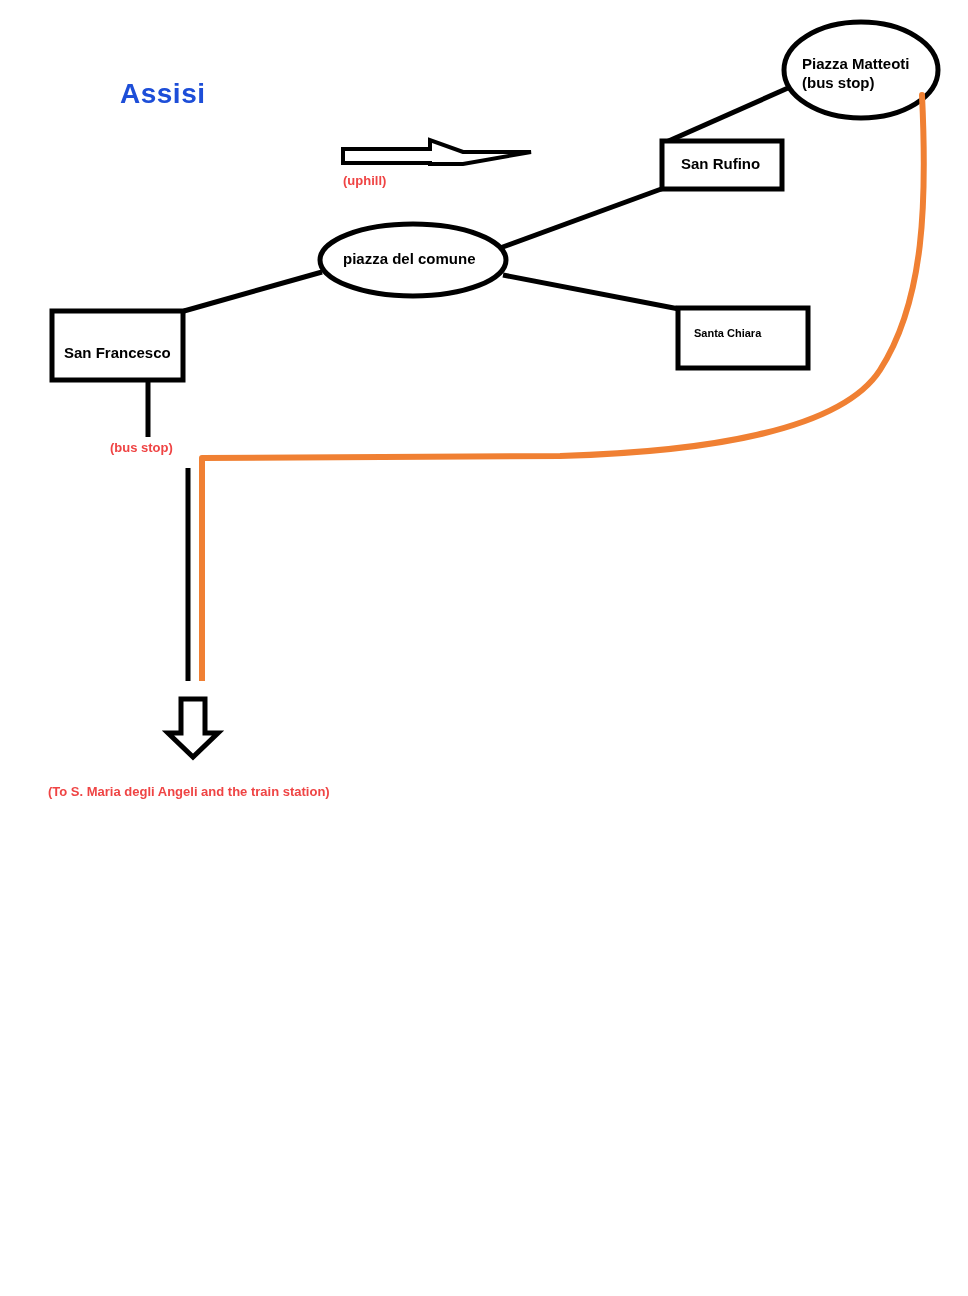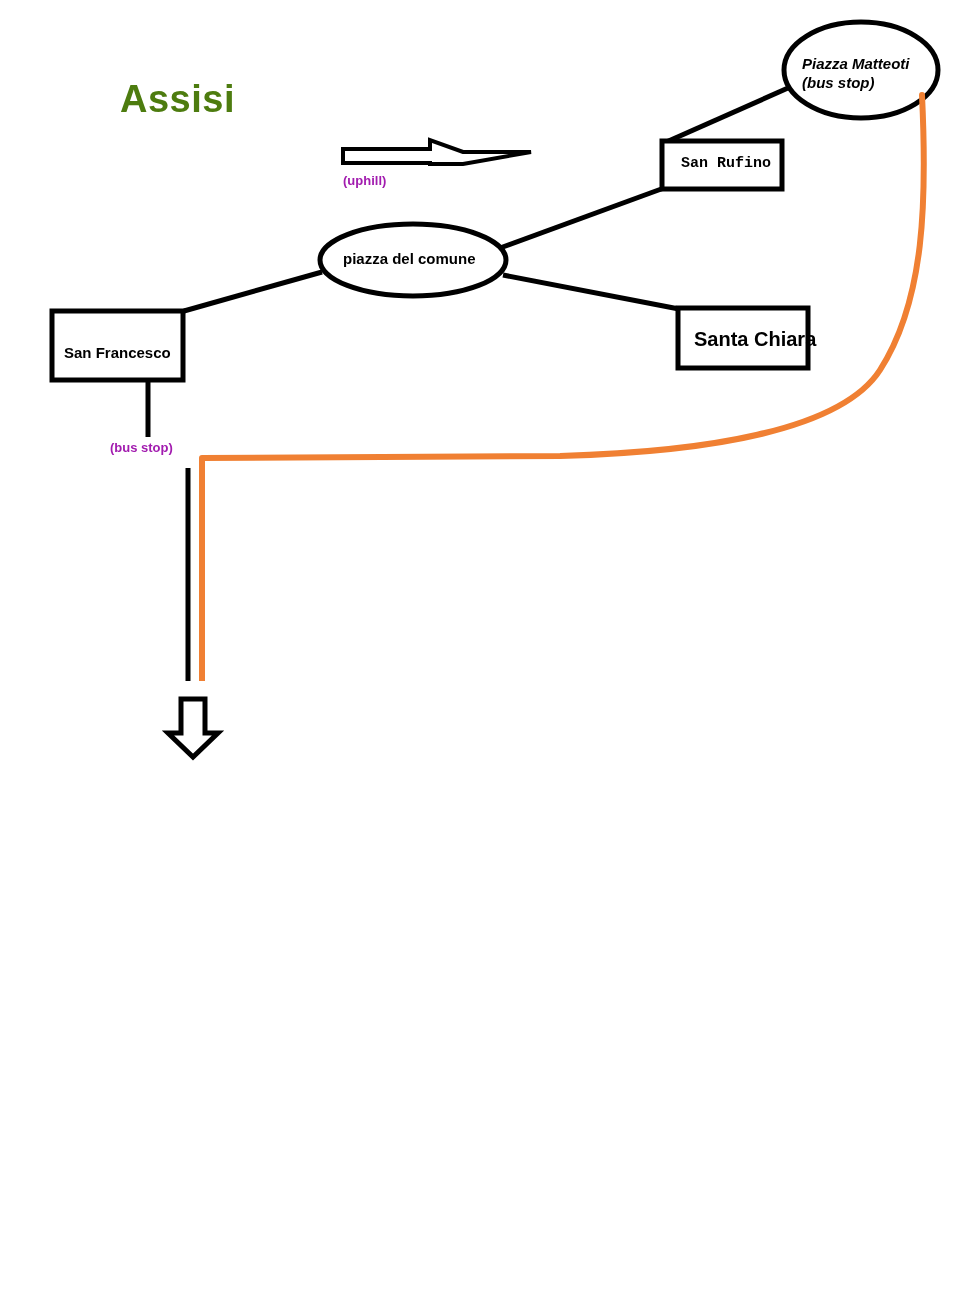--- a/index.html
+++ b/index.html
@@ -29,57 +29,55 @@
     font-weight: bold;
     color: #000000;
     line-height: 1.25;
     white-space: pre;
     pointer-events: none;
   }
   .map-title {
     position: absolute;
     left: 120px;
     top: 78px;
-    font-size: 38px;
+    font-size: 28px;
     font-weight: bold;
     letter-spacing: 0.5px;
-    color: #4d7c0f;
+    color: #1d4ed8;
   }
   .lbl-matteoti {
     left: 802px;
     top: 55px;
     font-size: 15px;
-    font-style: italic;
   }
   .lbl-rufino {
     left: 681px;
     top: 155px;
     font-size: 15px;
-    font-family: Liberation Mono, monospace;
   }
   .lbl-comune {
     left: 343px;
     top: 250px;
     font-size: 15px;
     text-align: right;
   }
   .lbl-francesco {
     left: 64px;
     top: 344px;
     font-size: 15px;
   }
   .lbl-chiara {
     left: 694px;
     top: 327px;
-    font-size: 20px;
+    font-size: 11px;
   }
   .caption {
     position: absolute;
     font-weight: bold;
-    color: #a21caf;
+    color: #ef4444;
     font-size: 13px;
     line-height: 1.45;
   }
   .cap-uphill {
     left: 343px;
     top: 172px;
   }
   .cap-busstop {
     left: 110px;
     top: 439px;
@@ -146,14 +144,15 @@
 
   <div class="node-label lbl-francesco">San Francesco</div>
 
   <div class="node-label lbl-chiara">Santa Chiara</div>
 
   <div class="caption cap-uphill">(uphill)</div>
 
   <div class="caption cap-busstop">(bus stop)</div>
 
 
+  <div class="caption cap-station">(To S. Maria degli Angeli and the train station)</div>
 
 </div>
 
 </body></html>

